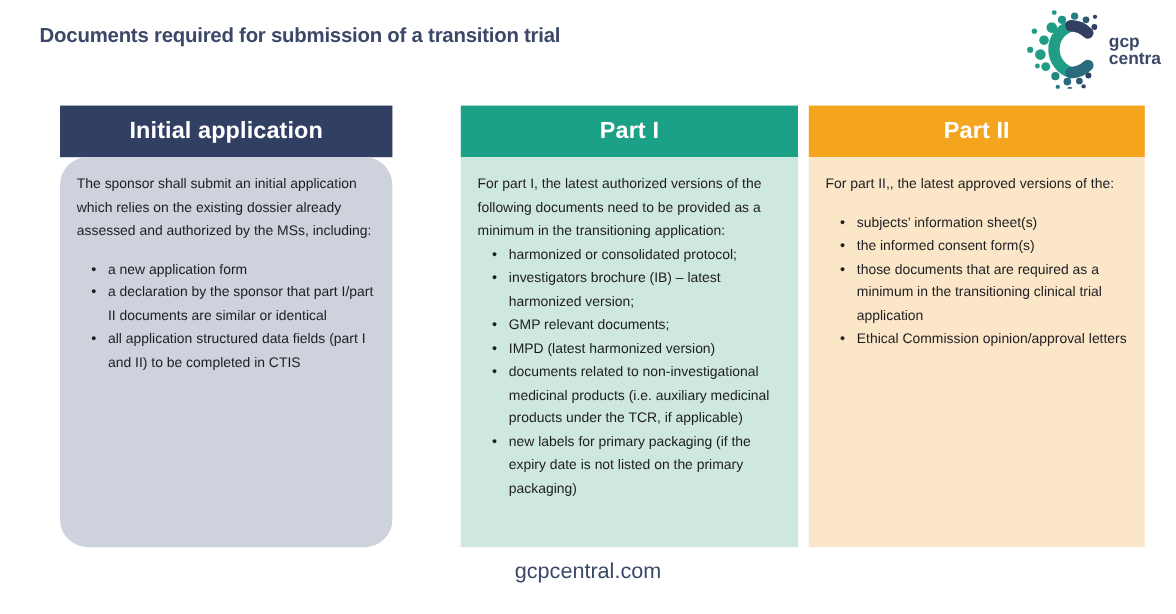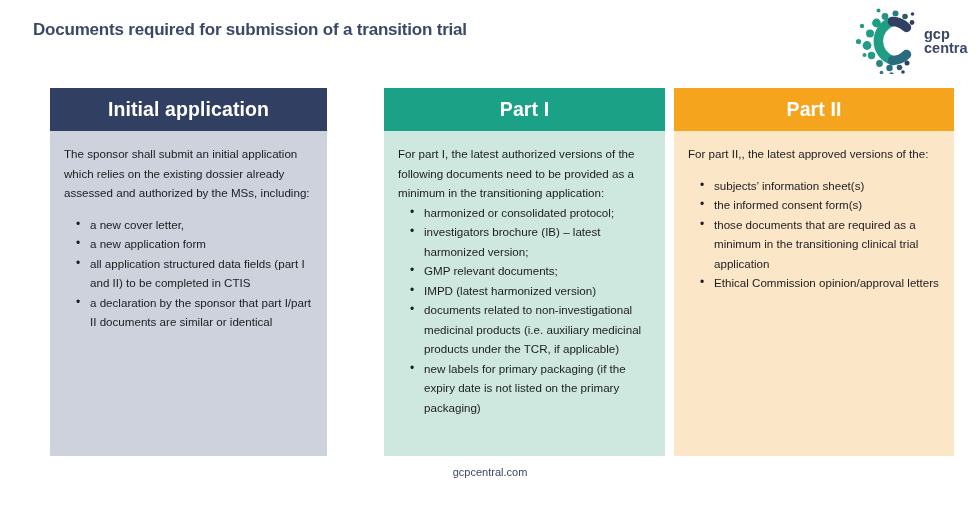--- a/index.html
+++ b/index.html
@@ -79,21 +79,21 @@
 
   .card-body {
     flex: 1;
     padding: 13px 14px 10px 14px;
     box-sizing: border-box;
     font-size: 11.6px;
     line-height: 19.5px;
     color: #1c1c20;
     overflow: hidden;
   }
-  .card-1 .card-body { background: #ced2dc; }
+  .card-1 .card-body { background: #ced2dc; border-radius: 23px; }
   .card-2 .card-body { background: #cfe8df; }
   .card-3 .card-body { background: #fbe6c8; }
 
   .card-intro {
     margin: 0 0 0 0;
   }
   .card-list {
     margin: 0;
     padding: 0 0 0 26px;
     list-style: none;
@@ -115,21 +115,21 @@
   .spacer-lg { height: 12px; }
   .spacer-sm { height: 0px; }
 
   
   .footer {
     position: absolute;
     left: 0;
     top: 466px;
     width: 980px;
     text-align: center;
-    font-size: 11px;
+    font-size: 18px;
     color: #3b4868;
   }
 </style>
 </head>
 <body>
 
 <div class="slide">
 
   <div class="page-title">Documents required for submission of a transition trial</div>
 
@@ -166,24 +166,23 @@
   </div>
 
   <div class="cards">
 
     <div class="card card-1">
       <div class="card-header">Initial application</div>
       <div class="card-body">
         <p class="card-intro">The sponsor shall submit an initial application which relies on the existing dossier already assessed and authorized by the MSs, including:</p>
         <div class="spacer-lg"></div>
         <ul class="card-list">
-          <li>a new cover letter,</li>
           <li>a new application form</li>
+          <li>a declaration by the sponsor that part I/part II documents are similar or identical</li>
           <li>all application structured data fields (part I and II) to be completed in CTIS</li>
-          <li>a declaration by the sponsor that part I/part II documents are similar or identical</li>
         </ul>
       </div>
     </div>
 
     <div class="card card-2">
       <div class="card-header">Part I</div>
       <div class="card-body">
         <p class="card-intro">For part I, the latest authorized versions of the following documents need to be provided as a minimum in the transitioning application:</p>
         <div class="spacer-sm"></div>
         <ul class="card-list">

